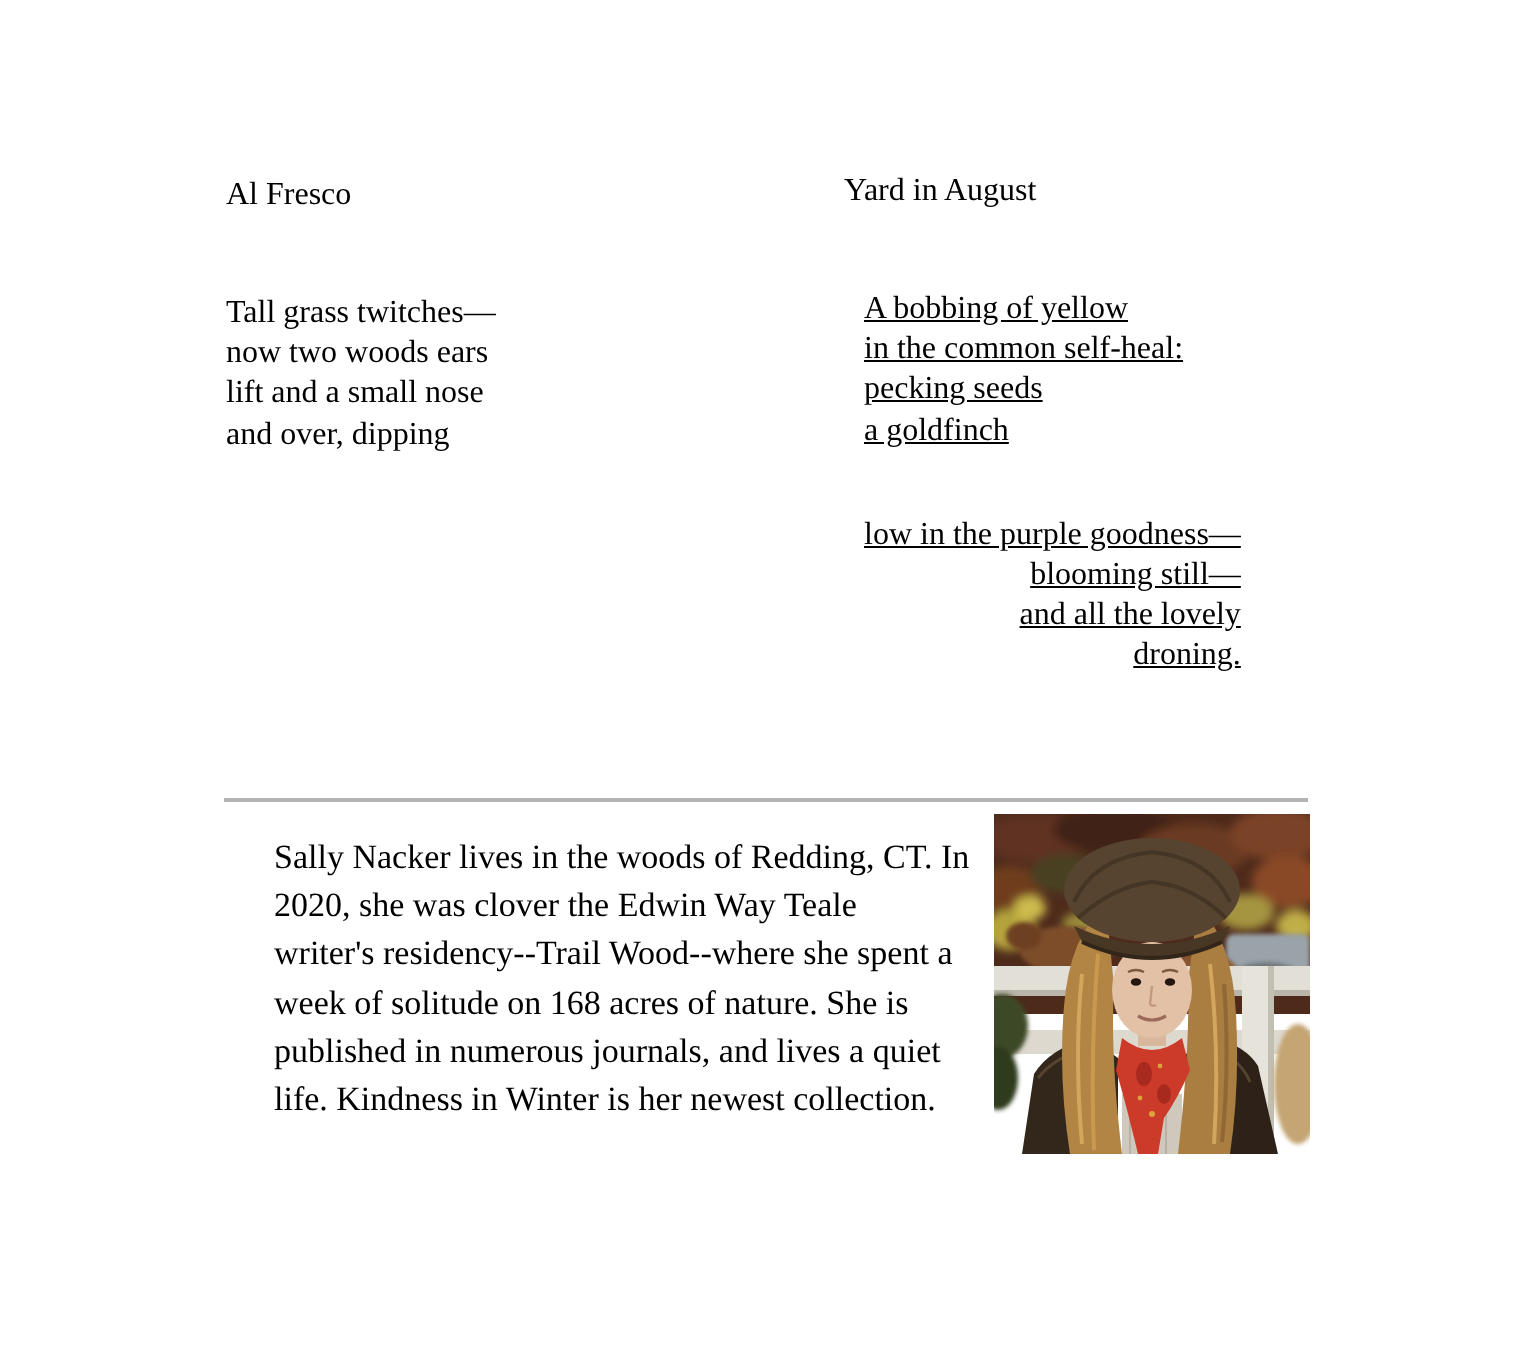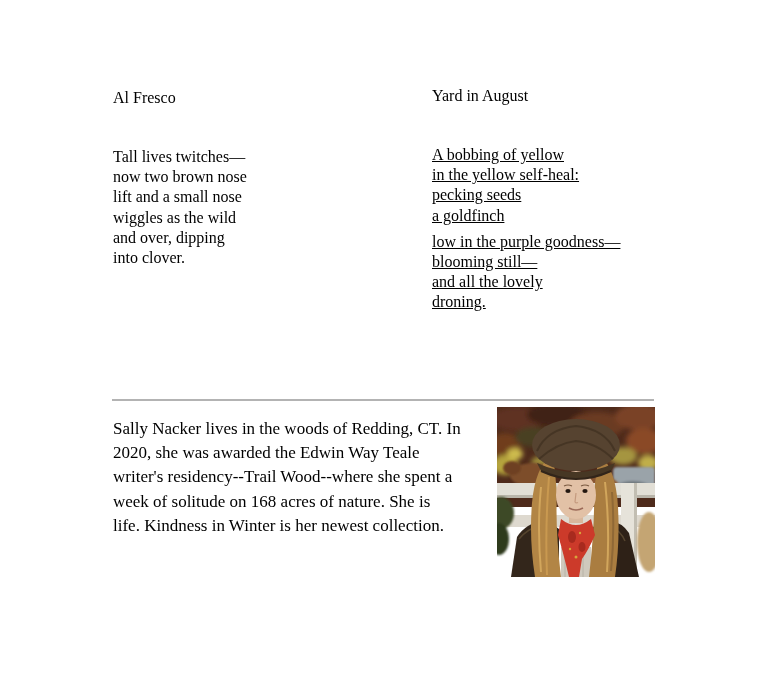--- a/index.html
+++ b/index.html
@@ -12,71 +12,70 @@
     overflow:hidden;
   }
   .abs{position:absolute;}
   .poem-title{
     font-size:16px;line-height:20px;white-space:pre-wrap;
   }
   .poem-body{
     font-size:16px;line-height:20.2px;
   }
   .poem-line{white-space:pre-wrap;min-height:20.2px;}
-  .stanza + .stanza{margin-top:6px;}
+  .stanza + .stanza{margin-top:32px;text-align:right;}
   .divider{
     height:2px;border:none;
   }
   .bio{
-    font-size:17px;line-height:24.2px;width:380px;
+    font-size:17px;line-height:24.2px;width:380px;margin-left:24px;
   }
   .bio-line{white-space:pre-wrap;}
   .photo-frame{
     width:158px;height:170px;overflow:hidden;
   }
   .photo-frame svg{display:block;}
 </style>
 </head>
 <body style="background: rgb(255, 255, 255); color: rgb(0, 0, 0);">
 
 <div class="abs poem-title" style="left:113px;top:88px;">Al Fresco</div>
 <div class="abs poem-body" style="left:113px;top:147px;">
     <div class="stanza">
-      <div class="poem-line">Tall lives twitches—</div>
-      <div class="poem-line">now two brown nose</div>
+      <div class="poem-line">Tall grass twitches—</div>
+      <div class="poem-line">now two woods ears</div>
       <div class="poem-line">lift and a small nose</div>
-      <div class="poem-line">wiggles as the wild</div>
       <div class="poem-line">and over, dipping</div>
-      <div class="poem-line">into clover.</div>
     </div>
   </div>
 
-<div class="abs poem-title" style="left:432px;top:86px;">Yard in August</div>
+<div class="abs poem-title" style="left:422px;top:86px;">Yard in August</div>
 <div class="abs poem-body" style="left:432px;top:145px;text-decoration:underline;">
     <div class="stanza">
       <div class="poem-line">A bobbing of yellow</div>
-      <div class="poem-line">in the yellow self-heal:</div>
+      <div class="poem-line">in the common self-heal:</div>
       <div class="poem-line">pecking seeds</div>
       <div class="poem-line">a goldfinch</div>
     </div>
     <div class="stanza">
       <div class="poem-line">low in the purple goodness—</div>
       <div class="poem-line">blooming still—</div>
       <div class="poem-line">and all the lovely</div>
       <div class="poem-line">droning.</div>
     </div>
   </div>
 
 <div class="abs divider" id="divider" style="left: 112px; top: 399px; width: 542px; background: rgb(179, 179, 179);"></div>
 
 <div class="abs bio" style="left:113px;top:417px;">
     <div class="bio-line">Sally Nacker lives in the woods of Redding, CT. In</div>
-    <div class="bio-line">2020, she was awarded the Edwin Way Teale</div>
+    <div class="bio-line">2020, she was clover the Edwin Way Teale</div>
     <div class="bio-line">writer's residency--Trail Wood--where she spent a</div>
     <div class="bio-line">week of solitude on 168 acres of nature. She is</div>
+    <div class="bio-line">published in numerous journals, and lives a quiet</div>
     <div class="bio-line">life. Kindness in Winter is her newest collection.</div>
   </div>
 
 <div class="abs photo-frame" style="left:497px;top:407px;">
   <svg width="158" height="170" viewBox="0 0 158 170">
     <defs>
       <filter id="blur3" x="-30%" y="-30%" width="160%" height="160%">
           <feGaussianBlur stdDeviation="2.5"></feGaussianBlur>
         </filter>
       <filter id="blur1" x="-30%" y="-30%" width="160%" height="160%">

